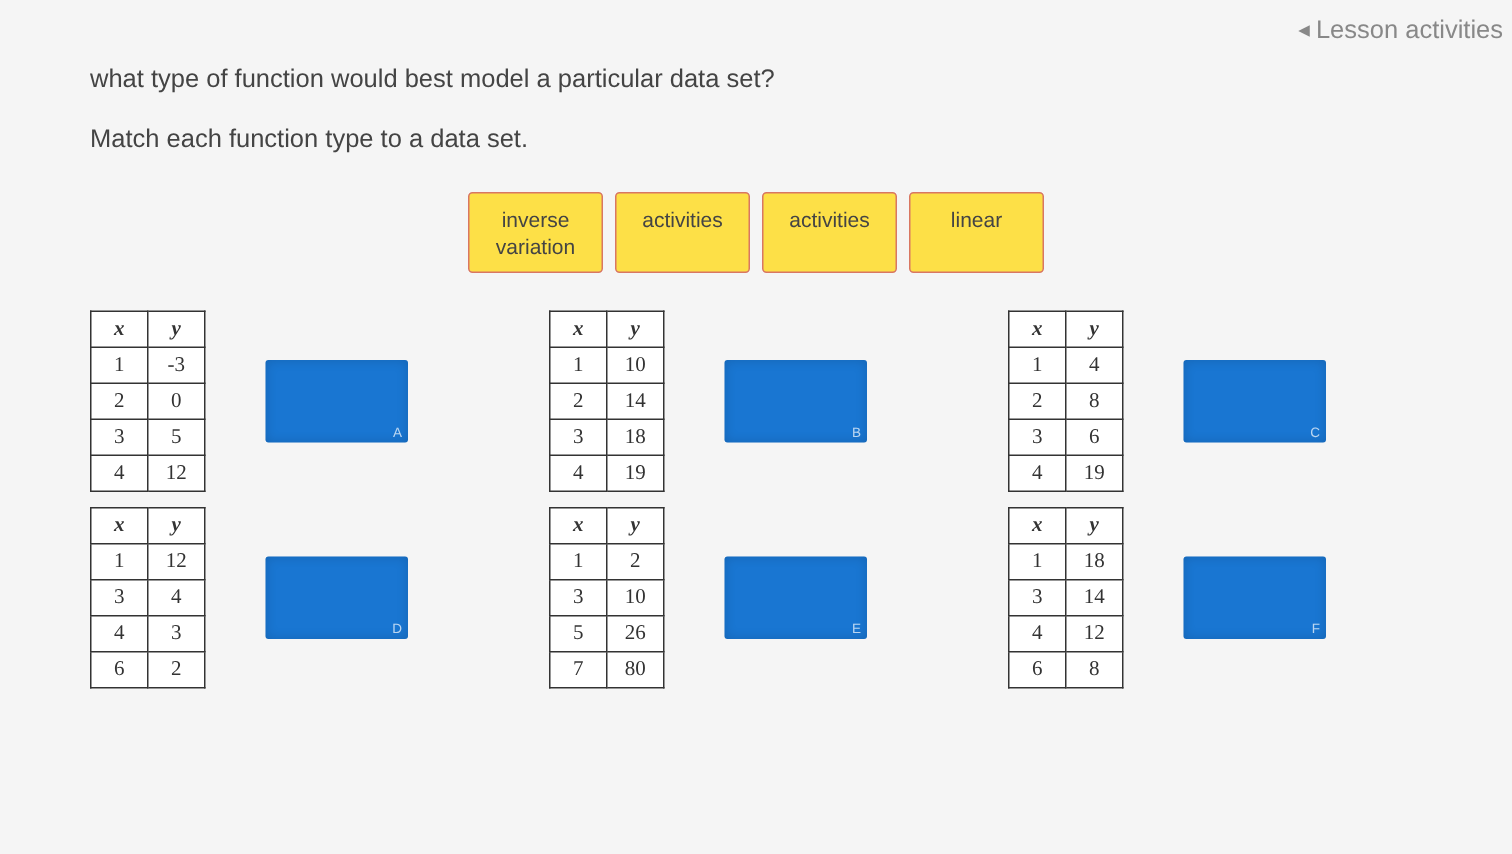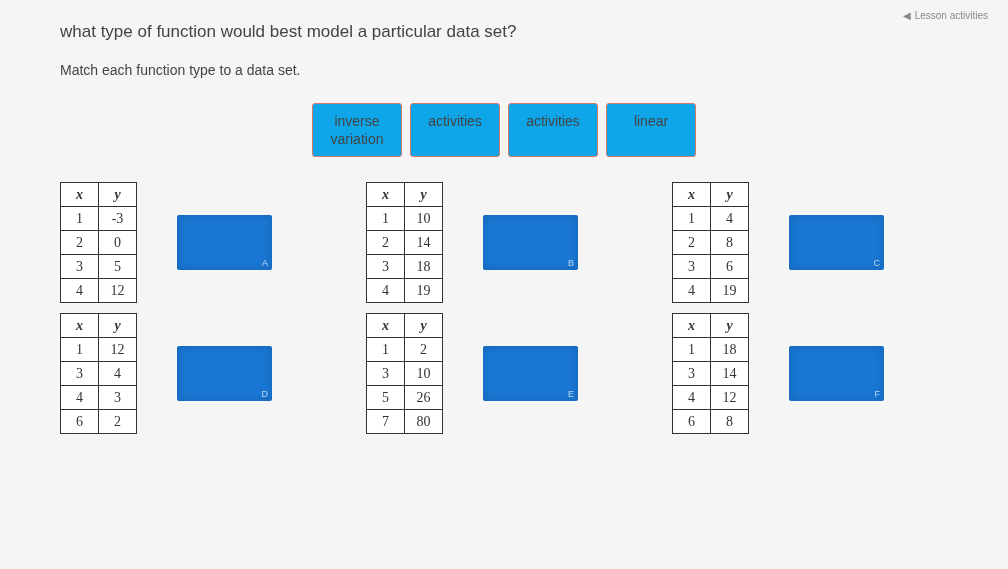--- a/index.html
+++ b/index.html
@@ -8,55 +8,55 @@
       background: #f5f5f5;
       width: 1008px;
       height: 569px;
       position: relative;
       padding: 20px 60px;
       color: #333;
     }
     .header-link {
       position: absolute;
       top: 10px;
-      right: 20px;
+      right: 6px;
       color: #888;
-      font-size: 10px;
+      font-size: 17px;
       display: flex;
       align-items: center;
       gap: 4px;
     }
     .header-link::before {
       content: "◀";
       font-size: 10px;
     }
     .question {
       font-size: 17px;
       color: #444;
-      margin-top: 2px;
+      margin-top: 23px;
       margin-bottom: 20px;
     }
     .instruction {
-      font-size: 14px;
+      font-size: 17px;
       color: #444;
       margin-bottom: 25px;
     }
     .choices {
       display: flex;
       justify-content: center;
       gap: 8px;
       margin-bottom: 25px;
     }
     .choice {
       border: 1.5px solid #d97762;
       border-radius: 3px;
       padding: 8px 14px;
       font-size: 14px;
       color: #444;
-      background: #0ea5e9;
+      background: #fde047;
       text-align: center;
       min-width: 90px;
       cursor: pointer;
       line-height: 1.3;
     }
     .grid {
       display: grid;
       grid-template-columns: repeat(3, 1fr);
       gap: 10px 30px;
     }

